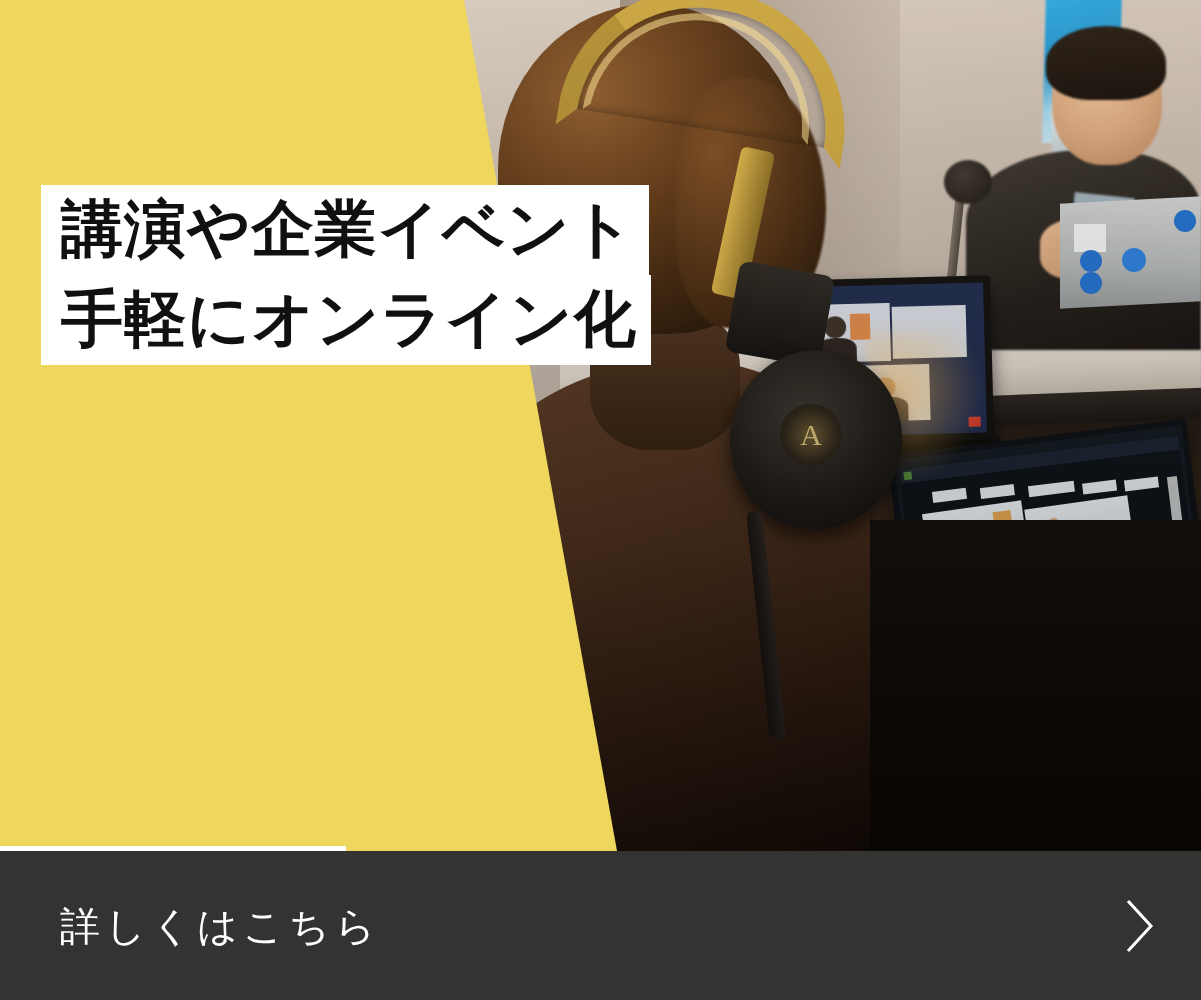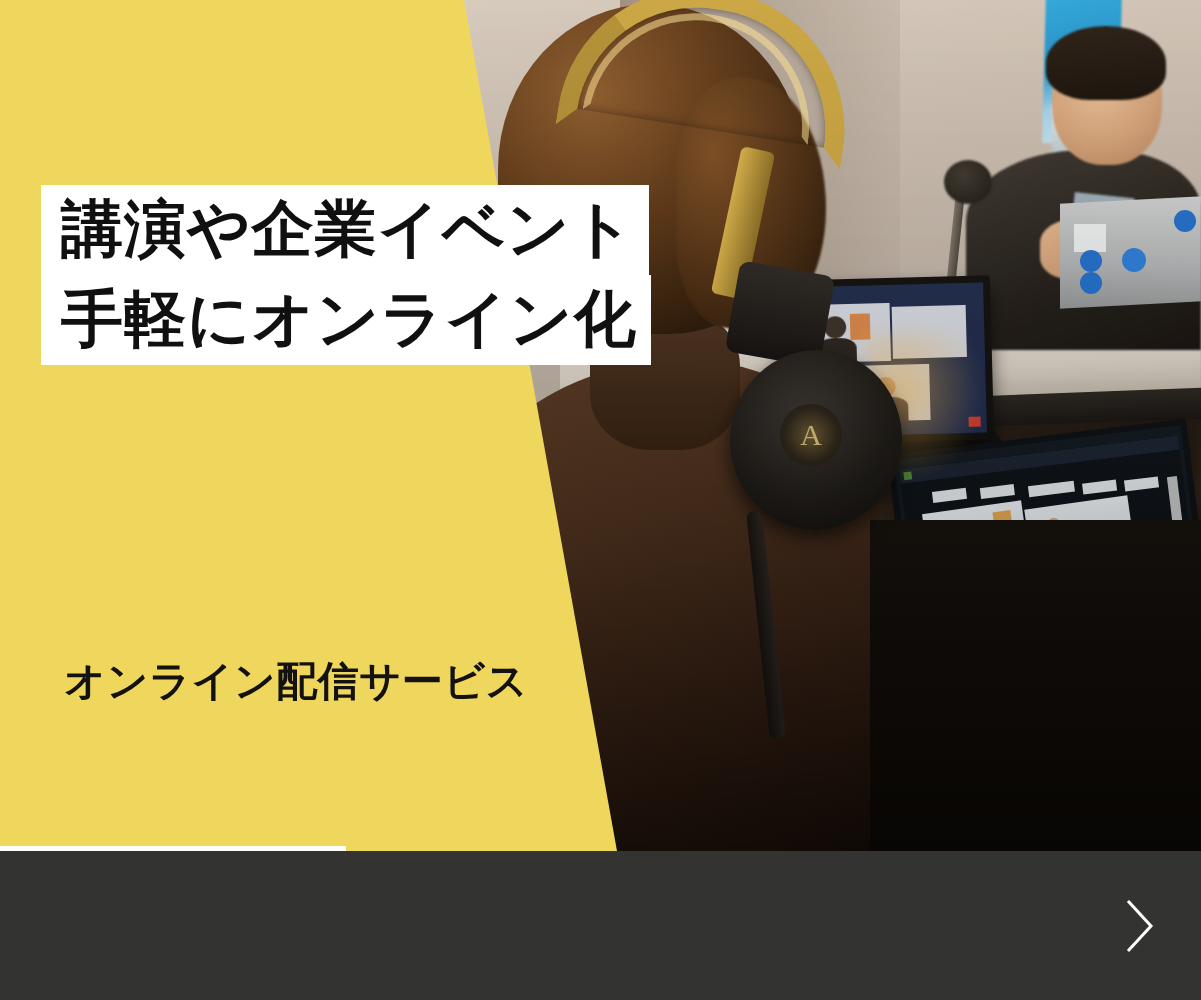--- a/index.html
+++ b/index.html
@@ -499,26 +499,26 @@
   <div class="headline">
     <div class="hl-row">
       <span class="hl-line">講演や企業イベント</span>
     </div>
     <div class="hl-row">
       <span class="hl-line">手軽にオンライン化</span>
     </div>
   </div>
 
   <div class="subtext">
-    <div class="sub-line2">オンライン配信サービス</div>
   </div>
 
   <div class="hairline"></div>
 
   <div class="cta">
+    <div class="cta-label">詳しくはこちら</div>
     <div class="cta-arrow">
       <svg viewBox="0 0 34 56" fill="none" xmlns="http://www.w3.org/2000/svg" aria-hidden="true">
         <path d="M6 4 L28 28 L6 52" stroke="#ffffff" stroke-width="3" stroke-linecap="square" stroke-linejoin="miter" fill="none"></path>
       </svg>
     </div>
   </div>
 
 </div>
 
 </body></html>

